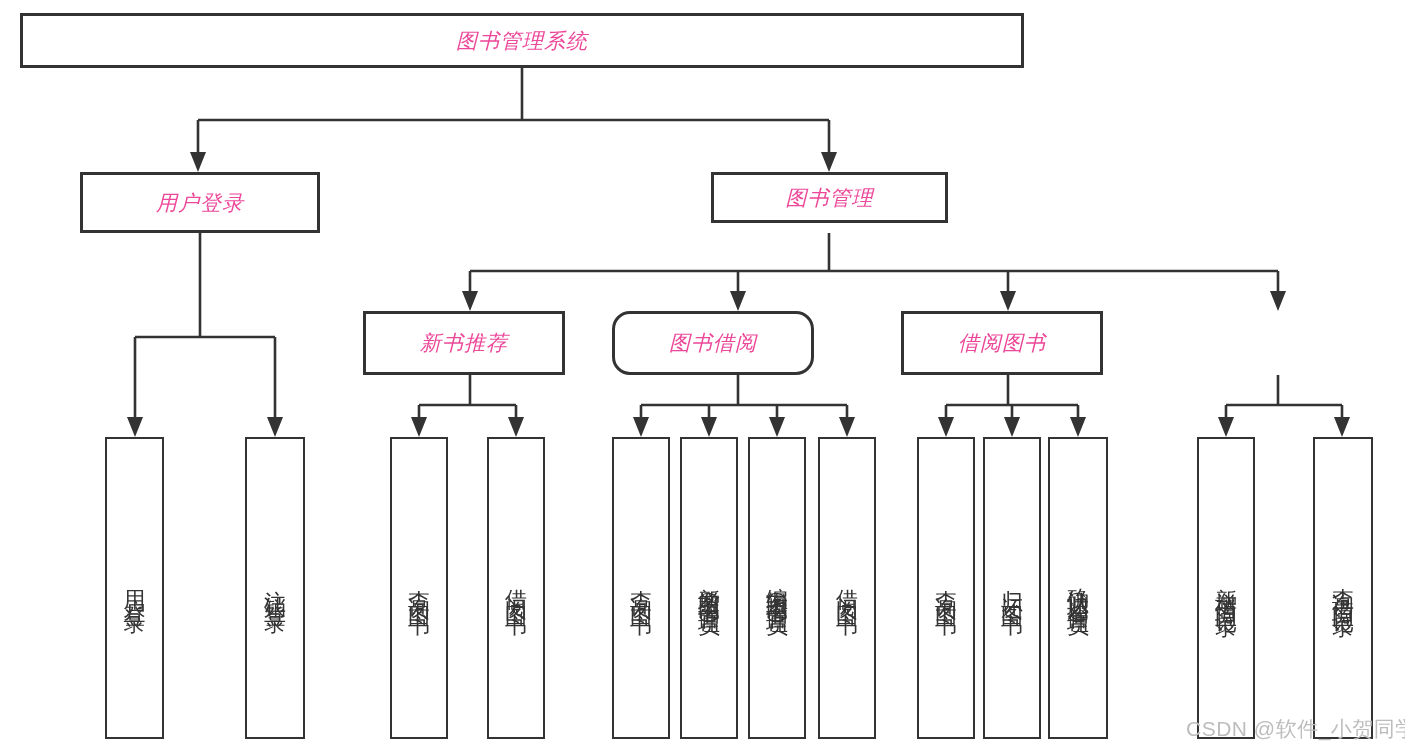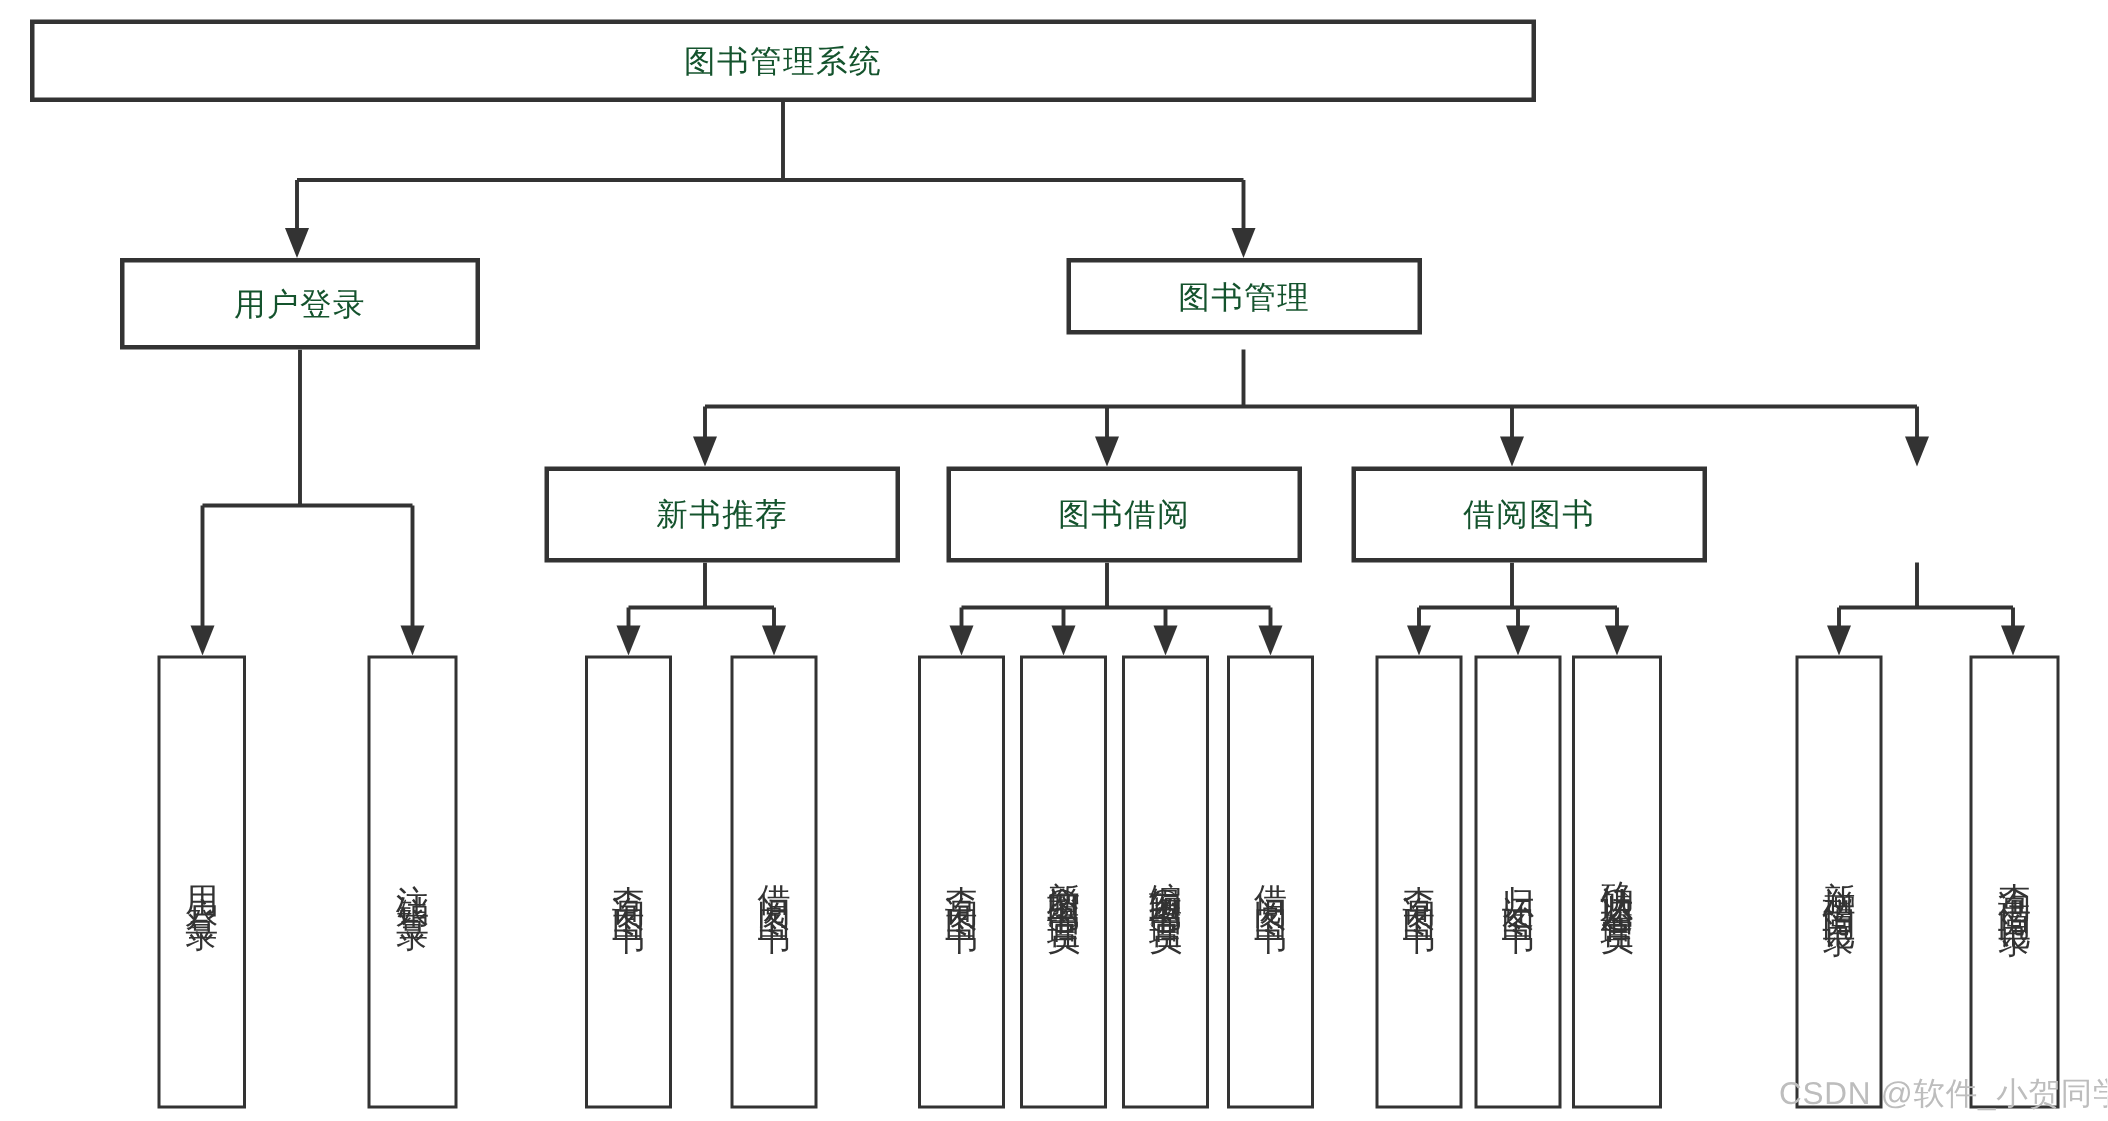--- a/index.html
+++ b/index.html
@@ -27,22 +27,23 @@
   .hbox {
     position: absolute;
     box-sizing: border-box;
     border: 3px solid #333333;
     background: #ffffff;
     display: flex;
     align-items: center;
     justify-content: center;
     font-size: 21px;
     letter-spacing: 1px;
-    color: #14532d;
+    color: #ec4899;
     z-index: 2;
+    font-style: italic;
   }
   .vbox {
     position: absolute;
     box-sizing: border-box;
     border: 2.5px solid #333333;
     background: #ffffff;
     top: 437px;
     height: 302px;
     width: 58px;
     display: flex;
@@ -54,23 +55,23 @@
     letter-spacing: 8px;
     color: #333333;
     z-index: 2;
   }
   
   #node-root   { left: 20px;  top: 13px;  width: 1004px; height: 55px; }
   
   #node-user-login { left: 80px;  top: 172px; width: 240px; height: 61px; }
   #node-book-mgmt  { left: 711px; top: 172px; width: 237px; height: 51px; }
   
-  .l3 { top: 311px; height: 64px; width: 237px; }
+  .l3 { top: 311px; height: 64px; width: 202px; }
   #node-new-book-rec   { left: 363px; }
-  #node-book-borrow    { left: 631px; }
+  #node-book-borrow    { left: 612px; border-radius: 18px; }
   #node-current-borrow { left: 901px; }
   #node-borrow-records { left: 1171px; }
   
   #leaf-user-login        { left: 105px;  width: 59px; }
   #leaf-logout            { left: 245px;  width: 60px; }
   #leaf-query-books-rec   { left: 390px; }
   #leaf-borrow-books-rec  { left: 487px; }
   #leaf-query-books-bb    { left: 612px; }
   #leaf-add-books         { left: 680px; letter-spacing: 4px; }
   #leaf-edit-books        { left: 748px; letter-spacing: 4px; }

